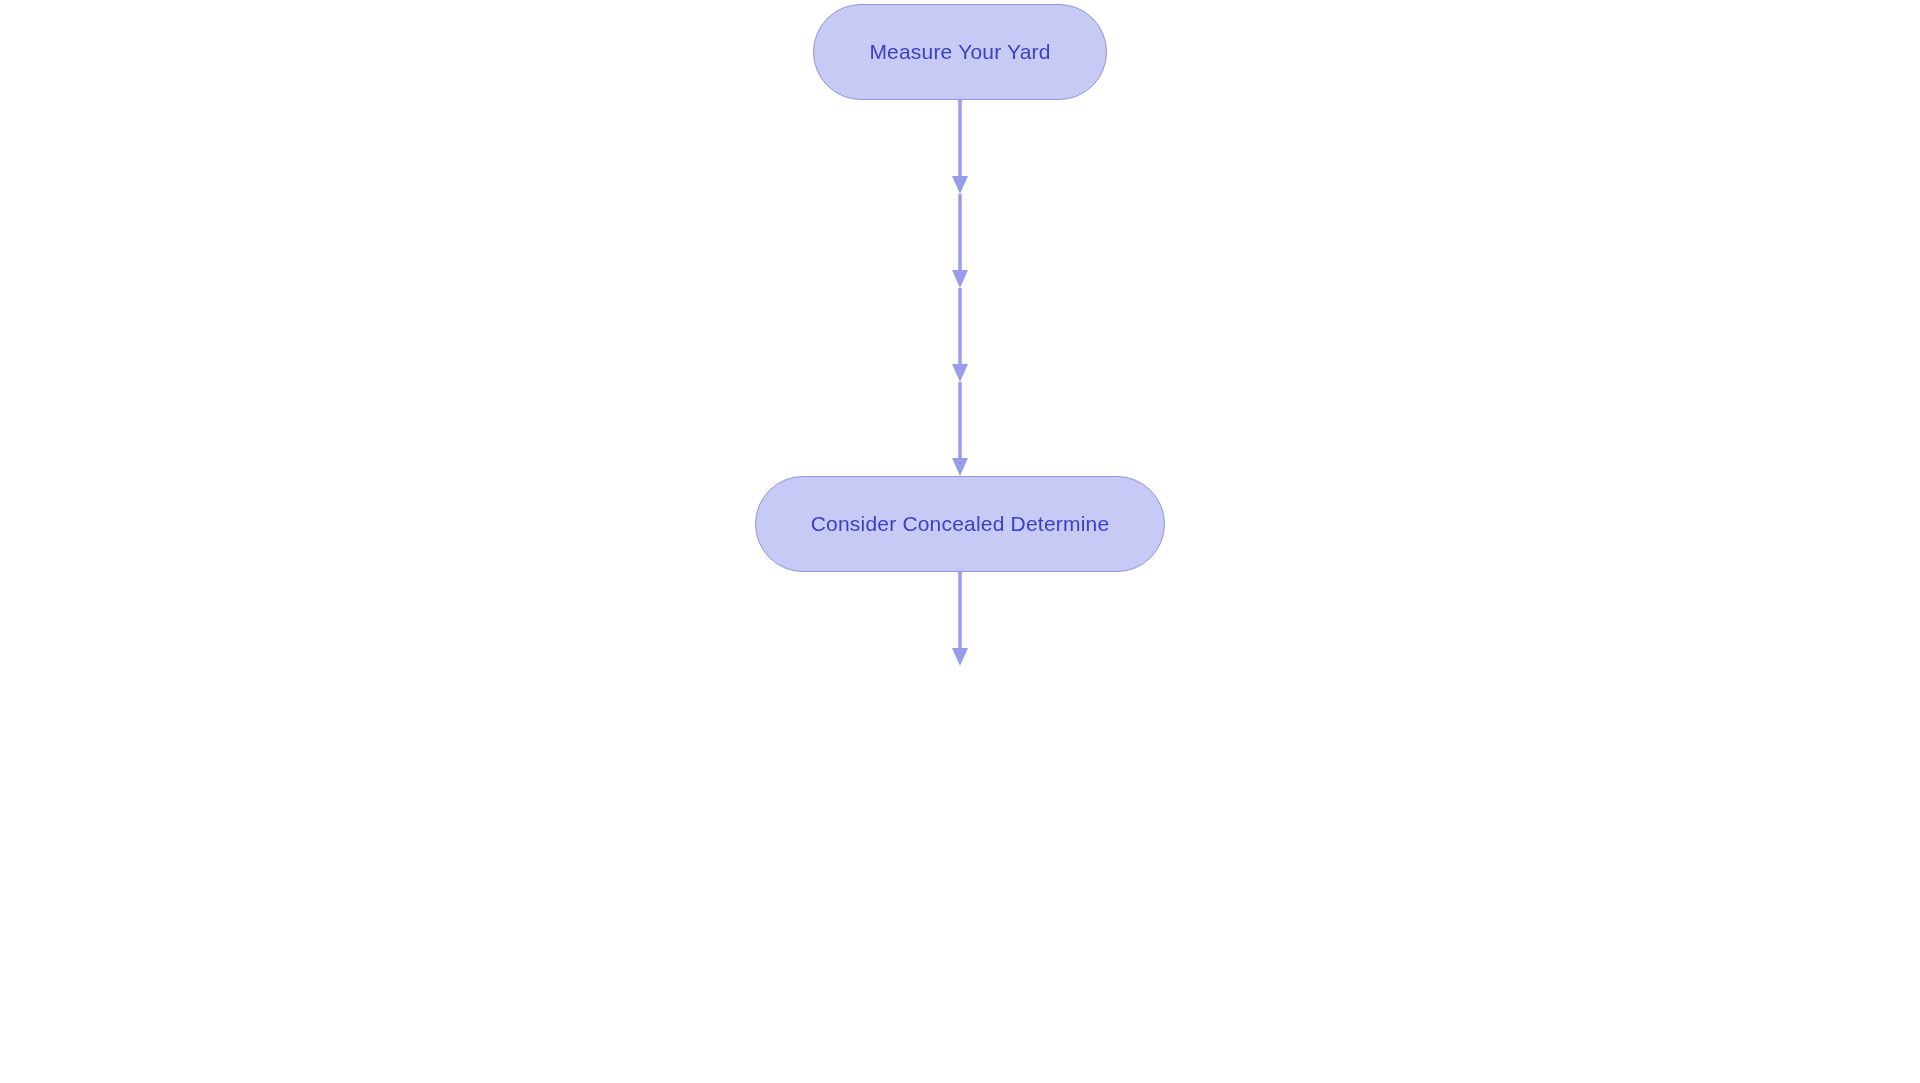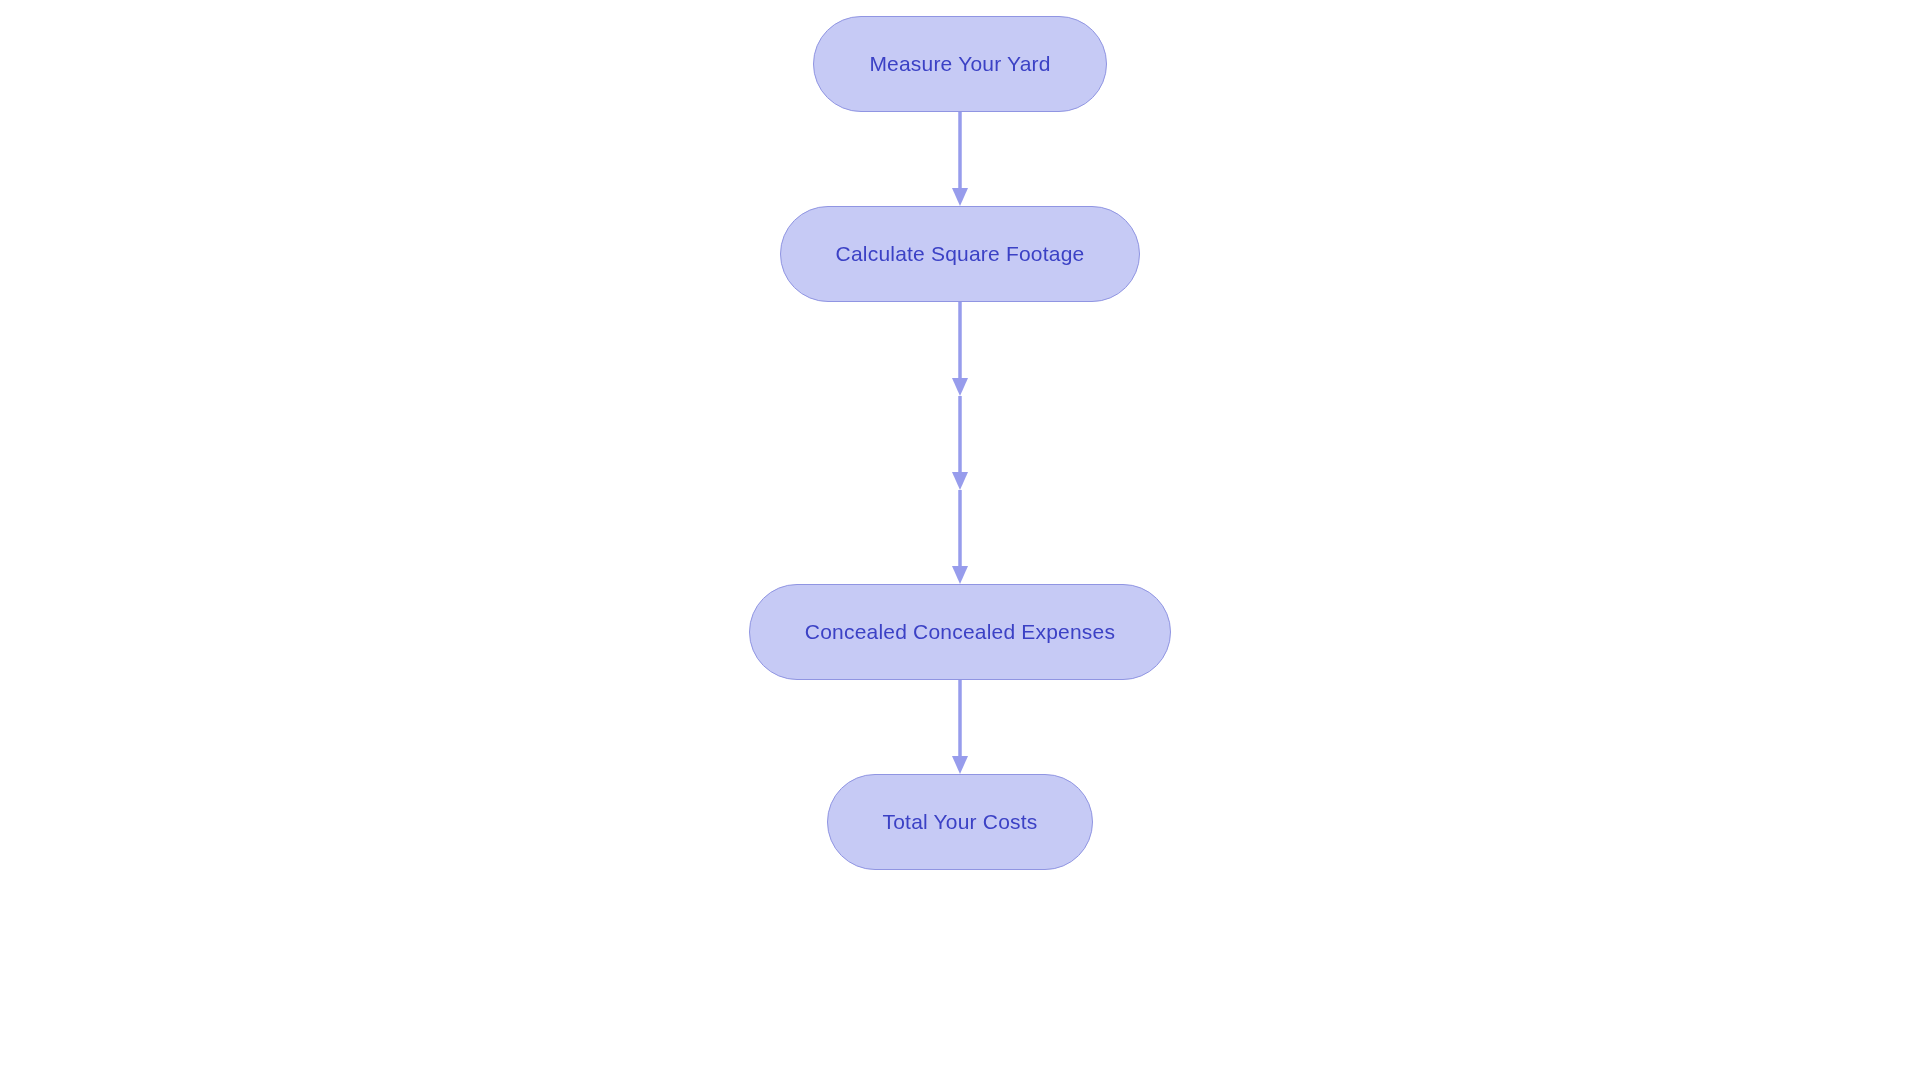--- a/index.html
+++ b/index.html
@@ -11,21 +11,21 @@
     width: 1920px;
     height: 1083px;
     font-family: "Liberation Sans", "DejaVu Sans", sans-serif;
     overflow: hidden;
   }
   .canvas {
     position: relative;
     width: 1920px;
     height: 1083px;
     box-sizing: border-box;
-    padding-top: 16px;
+    padding-top: 4px;
     display: flex;
     flex-direction: column;
     align-items: center;
     background: var(--bg, #ffffff);
   }
   .node {
     box-sizing: border-box;
     height: 96px;
     min-width: 260px;
     padding: 0 55px;
@@ -62,47 +62,41 @@
 
   <div class="node">
     <span>Measure Your Yard</span>
   </div>
 
   <svg class="arrow" viewBox="0 0 22 94" xmlns="http://www.w3.org/2000/svg">
     <line x1="11" y1="0" x2="11" y2="77"></line>
     <polygon points="3,76 19,76 11,94"></polygon>
   </svg>
 
-  <div class="node">
-    <span>Calculate Square Footage</span>
-  </div>
 
   <svg class="arrow" viewBox="0 0 22 94" xmlns="http://www.w3.org/2000/svg">
     <line x1="11" y1="0" x2="11" y2="77"></line>
     <polygon points="3,76 19,76 11,94"></polygon>
   </svg>
 
 
   <svg class="arrow" viewBox="0 0 22 94" xmlns="http://www.w3.org/2000/svg">
     <line x1="11" y1="0" x2="11" y2="77"></line>
     <polygon points="3,76 19,76 11,94"></polygon>
   </svg>
 
 
   <svg class="arrow" viewBox="0 0 22 94" xmlns="http://www.w3.org/2000/svg">
     <line x1="11" y1="0" x2="11" y2="77"></line>
     <polygon points="3,76 19,76 11,94"></polygon>
   </svg>
 
   <div class="node">
-    <span>Concealed Concealed Expenses</span>
+    <span>Consider Concealed Determine</span>
   </div>
 
   <svg class="arrow" viewBox="0 0 22 94" xmlns="http://www.w3.org/2000/svg">
     <line x1="11" y1="0" x2="11" y2="77"></line>
     <polygon points="3,76 19,76 11,94"></polygon>
   </svg>
 
-  <div class="node">
-    <span>Total Your Costs</span>
-  </div>
 
 </div>
 
 </body></html>

